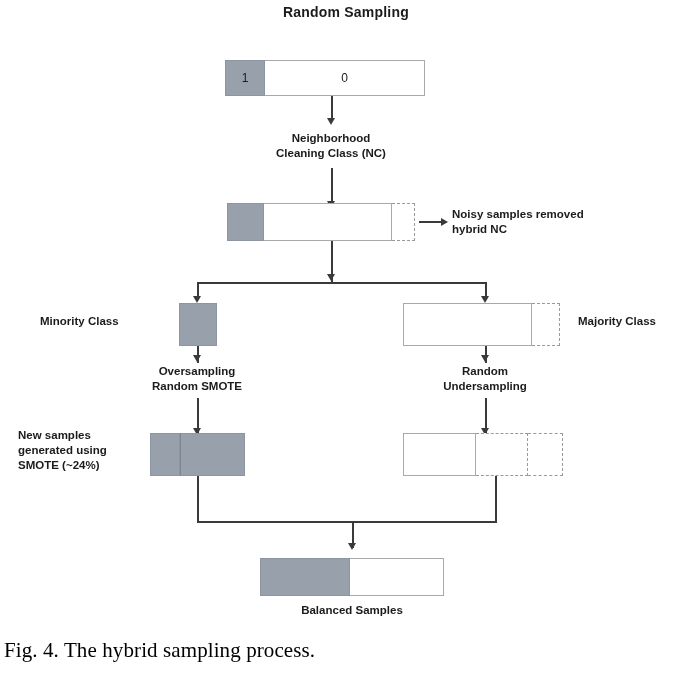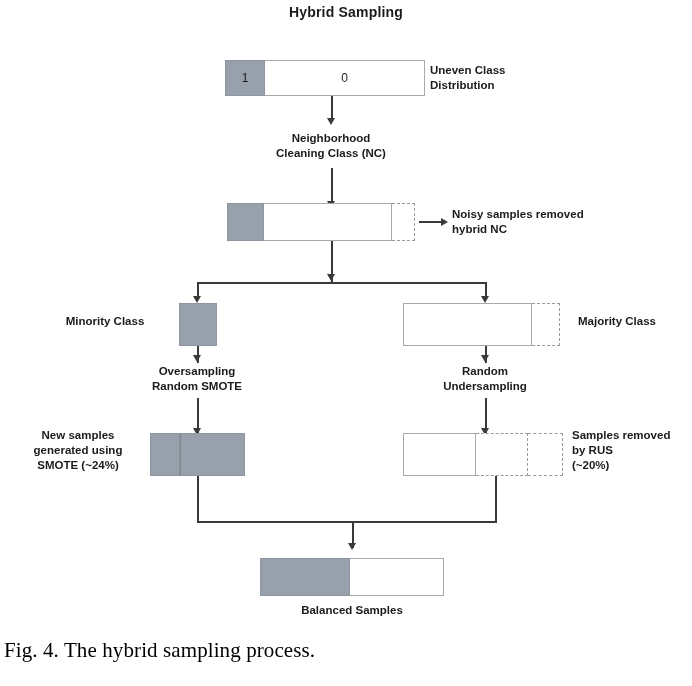--- a/index.html
+++ b/index.html
@@ -33,21 +33,21 @@
   }
   .lbl {
     font-size: 11.5px;
     font-weight: bold;
     line-height: 15px;
     color: #1b1b1b;
     white-space: pre-line;
   }
   .lbl.center { text-align: center; }
   .lbl.left   { text-align: left; }
-  .lbl.right  { text-align: center; }
+  .lbl.right  { text-align: left; }
 
   
   .bar {
     box-sizing: border-box;
     display: flex;
     background: #ffffff;
   }
   .seg {
     box-sizing: border-box;
     display: flex;
@@ -88,28 +88,26 @@
     font-size: 21px;
     color: #000000;
     letter-spacing: 0.1px;
   }
 </style>
 </head>
 <body>
 
 <div id="diagram">
 
-  <div class="abs title" style="left:160px; top:4px; width:372px;">Hybrid Sampling</div>
+  <div class="abs title" style="left:160px; top:4px; width:372px;">Random Sampling</div>
 
   <div class="abs bar" style="left:225px; top:60px; width:200px; height:36px;">
     <div class="seg seg-gray" style="width:40px;">1</div>
     <div class="seg seg-solid seg-noleft" style="width:160px;">0</div>
   </div>
-  <div class="abs lbl left" style="left:430px; top:63px; width:180px;">Uneven Class
-Distribution</div>
 
   <div class="abs vline" style="left:331px; top:96px; height:24px;"></div>
   <div class="abs arrow-down" style="left:327px; top:118px;"></div>
 
   <div class="abs lbl center" style="left:241px; top:131px; width:180px;">Neighborhood
 Cleaning Class (NC)</div>
 
   <div class="abs vline" style="left:331px; top:168px; height:36px;"></div>
   <div class="abs arrow-down" style="left:327px; top:201px;"></div>
 
@@ -169,23 +167,20 @@
 Undersampling</div>
 
   <div class="abs vline" style="left:485px; top:398px; height:35px;"></div>
   <div class="abs arrow-down" style="left:481px; top:428px;"></div>
 
   <div class="abs bar" style="left:403px; top:433px; width:160px; height:43px;">
     <div class="seg seg-solid" style="width:73px;"></div>
     <div class="seg seg-dash" style="width:52px; border-left:0;"></div>
     <div class="seg seg-dash" style="width:35px; border-left:0;"></div>
   </div>
-  <div class="abs lbl left" style="left:572px; top:428px; width:120px;">Samples removed
-by RUS
-(~20%)</div>
 
   <div class="abs vline" style="left:197px; top:476px; height:47px;"></div>
   <div class="abs vline" style="left:495px; top:476px; height:47px;"></div>
   <div class="abs hline" style="left:197px; top:521px; width:300px;"></div>
 
   <div class="abs vline" style="left:352px; top:521px; height:27px;"></div>
   <div class="abs arrow-down" style="left:348px; top:543px;"></div>
 
   <div class="abs bar" style="left:260px; top:558px; width:184px; height:38px;">
     <div class="seg seg-gray" style="width:90px;"></div>

